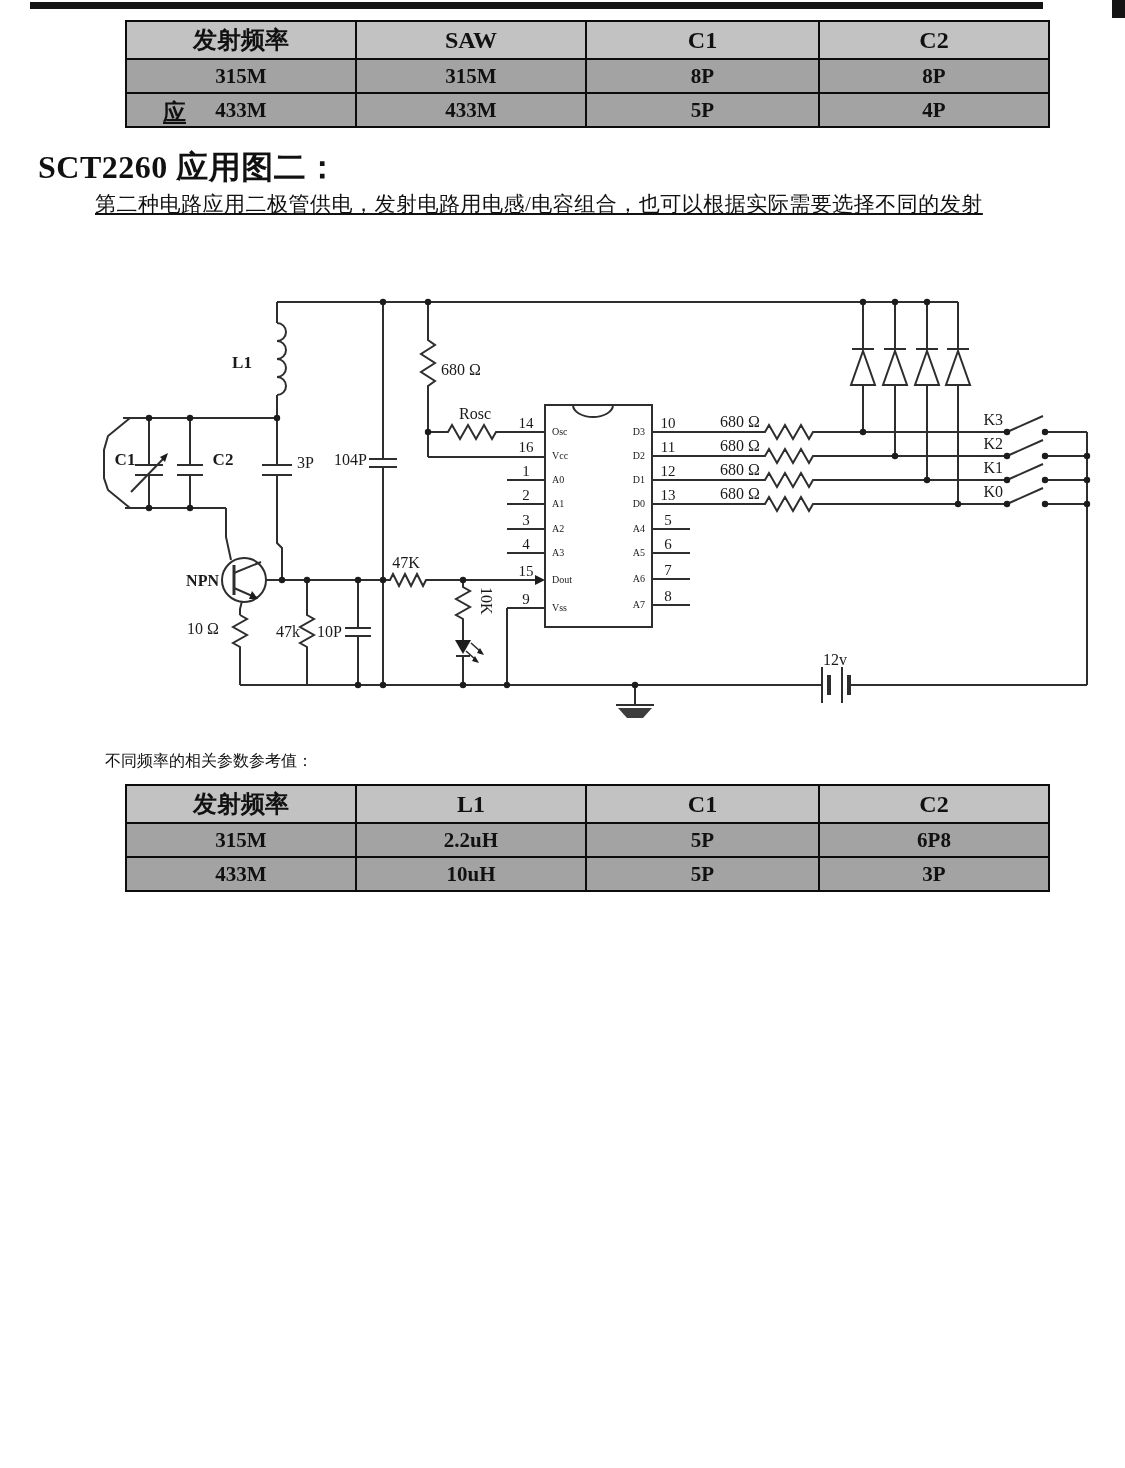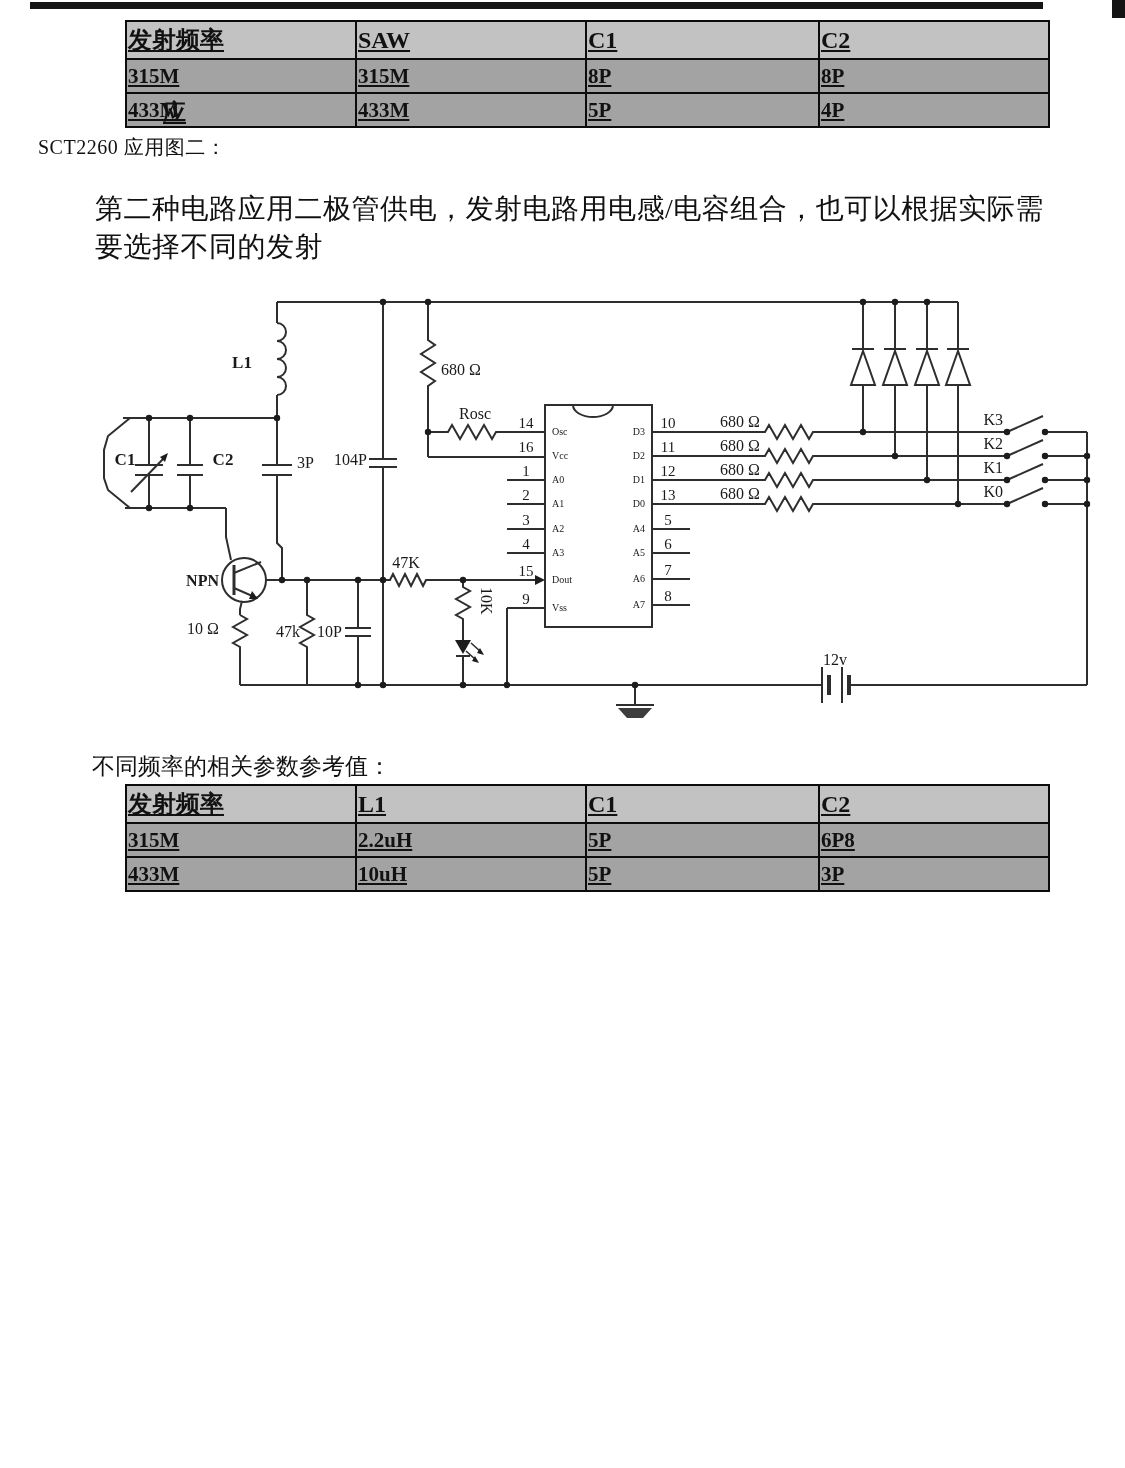--- a/index.html
+++ b/index.html
@@ -2,34 +2,34 @@
 <html><head>
 <meta charset="utf-8">
 <style>
   html,body{margin:0;padding:0;background:#fff;}
   .page{position:relative;width:1125px;height:1468px;background:#fff;overflow:hidden;
         font-family:"Liberation Serif","DejaVu Serif",serif;color:#111;}
   .topbar{position:absolute;left:30px;top:2px;width:1013px;height:7px;background:#141414;}
   .corner-mark{position:absolute;left:1112px;top:0;width:13px;height:18px;background:#141414;}
 
   table.doc{position:absolute;border-collapse:collapse;table-layout:fixed;width:923px;}
-  table.doc td{border:2px solid #0c0c0c;vertical-align:middle;
-               font-weight:bold;overflow:hidden;text-decoration:underline;}
+  table.doc td{border:2px solid #0c0c0c;text-align:center;vertical-align:middle;
+               font-weight:bold;overflow:hidden;}
   table.doc tr.hdr td{background:#c2c2c2;font-size:24px;height:34px;}
   table.doc tr.row td{background:#a3a3a3;font-size:21px;height:30px;}
   .t-top{left:125px;top:20px;}
   .t-bottom{left:125px;top:784px;}
   .cell-rel{position:relative;}
   .stray{position:absolute;left:36px;top:3px;font-size:23px;font-weight:bold;
          text-decoration:underline;}
 
-  .h1{position:absolute;left:38px;top:134px;font-size:20px;font-weight:normal;letter-spacing:.5px;}
-  .para{position:absolute;left:95px;width:960px;font-size:28px;letter-spacing:.5px;}
+  .h1{position:absolute;left:38px;top:146px;font-size:32px;font-weight:bold;letter-spacing:.5px;}
+  .para{position:absolute;left:95px;width:960px;font-size:21px;letter-spacing:.5px;text-decoration:underline;}
   .p1{top:190px;} .p2{top:242px;}
-  .caption{position:absolute;left:92px;top:751px;font-size:23px;}
+  .caption{position:absolute;left:105px;top:751px;font-size:16px;}
 
   svg.schem{position:absolute;left:95px;top:285px;}
   svg.schem *{vector-effect:none;}
   .w{stroke:#2e2e2e;stroke-width:2;fill:none;}
   .w-thick{stroke:#2e2e2e;stroke-width:4;fill:none;}
   .dot{fill:#1c1c1c;}
   svg text{fill:#1a1a1a;font-family:"Liberation Serif","DejaVu Serif",serif;}
   .comp{font-size:16px;}
   .comp-b{font-size:16px;font-weight:bold;}
   .comp-red{font-size:17px;font-weight:bold;}

